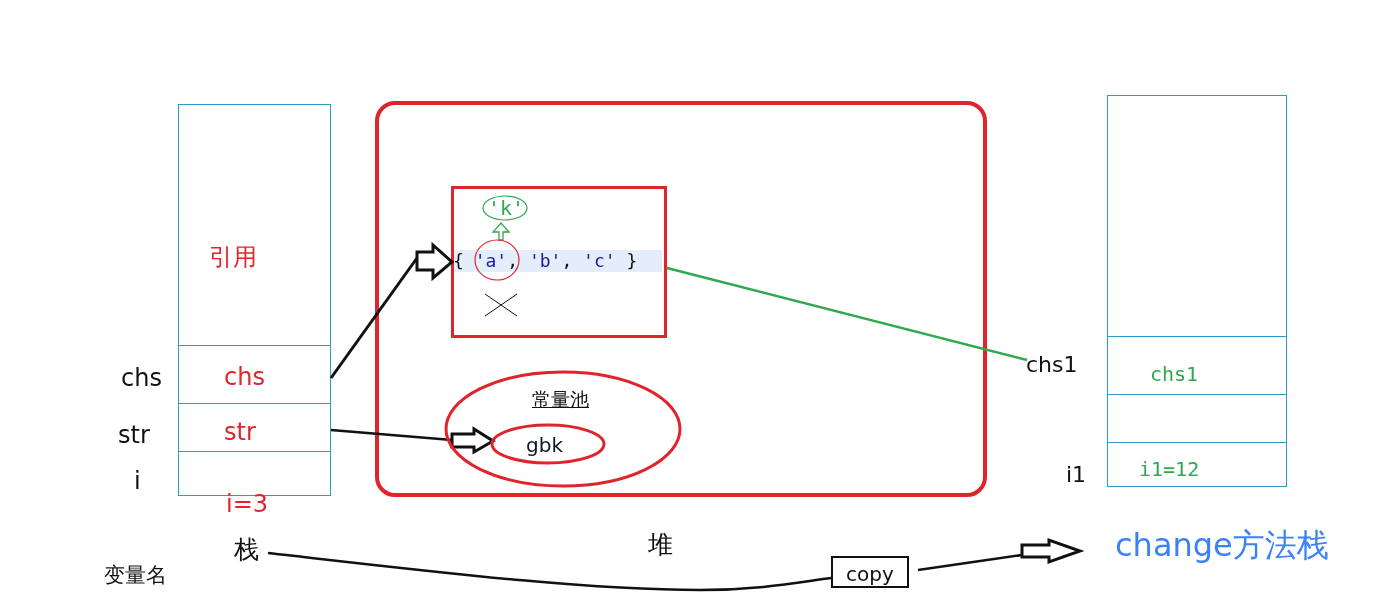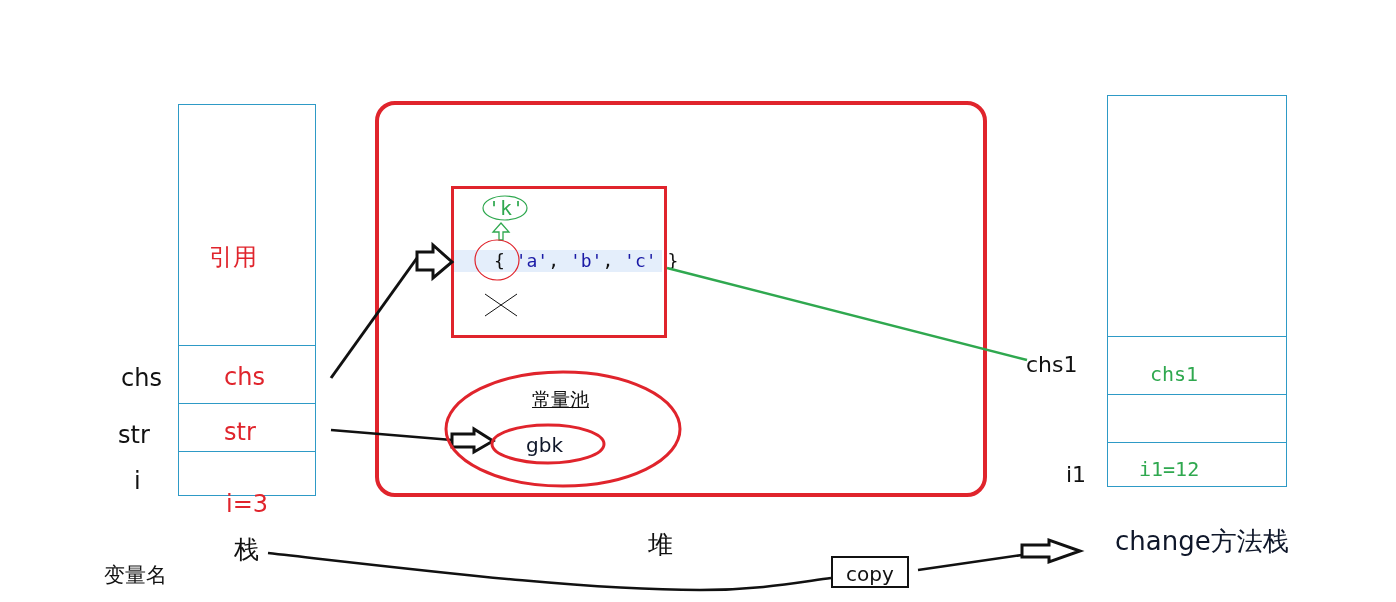--- a/index.html
+++ b/index.html
@@ -18,39 +18,39 @@
   .arrayhl { position:absolute; left:452px; top:250px; width:210px; height:22px; background:#e4eefb; }
   .code { font-family:"DejaVu Sans Mono", "Liberation Mono", monospace; font-size:18px; }
   .copybox { position:absolute; left:831px; top:556px; width:78px; height:32px;
              border:2px solid #111; box-sizing:border-box; background:#fff;
              font-size:20px; text-align:center; line-height:32px; color:#111; }
   svg.overlay { position:absolute; left:0; top:0; }
 </style>
 </head>
 <body>
 
-<div class="stack" style="left:178px; top:104px; width:138px; height:392px;">
+<div class="stack" style="left:178px; top:104px; width:153px; height:392px;">
   <div class="abs lbl-red" style="left:30px; top:136px;">引用</div>
   <div class="cell" style="top:240px; height:58px;"></div>
   <div class="cell" style="top:298px; height:48px;"></div>
   <div class="cell" style="top:346px; height:44px;"></div>
   <div class="abs lbl-red" style="left:45px; top:258px;">chs</div>
   <div class="abs lbl-red" style="left:45px; top:313px;">str</div>
   <div class="abs lbl-red" style="left:47px; top:357px;margin-top:28px;">i=3</div>
 </div>
 
 <div class="abs lbl-black" style="left:121px; top:364px;">chs</div>
 <div class="abs lbl-black" style="left:118px; top:421px;">str</div>
 <div class="abs lbl-black" style="left:134px; top:467px;">i</div>
 
 <div class="heap"></div>
 <div class="arrayhl"></div>
 <div class="arraybox"></div>
 
-<div class="abs code" style="left:453px; top:250px; color:#1a1aa6;margin-left:41px;">
+<div class="abs code" style="left:453px; top:250px; color:#1a1aa6;">
   <span style="color:#111;">{</span>
   <span>'a'</span><span style="color:#111;">,</span>
   <span>'b'</span><span style="color:#111;">,</span>
   <span>'c'</span>
   <span style="color:#111;">}</span>
 </div>
 
 <div class="abs code" style="left:488px; top:196px; color:#2fa84f; font-size:20px;">'k'</div>
 
 <div class="abs" style="left:532px; top:387px; font-size:19px; color:#111;text-decoration:underline;">常量池</div>
@@ -63,21 +63,21 @@
   <div class="abs lbl-green" style="left:42px; top:266px;">chs1</div>
   <div class="abs lbl-green" style="left:31px; top:361px;">i1=12</div>
 </div>
 
 <div class="abs lbl-black" style="left:1026px; top:352px; font-size:22px;">chs1</div>
 <div class="abs lbl-black" style="left:1050px; top:462px; font-size:22px;margin-left:16px;">i1</div>
 
 <div class="abs" style="left:104px; top:533px; font-size:21px; color:#111;margin-top:28px;">变量名</div>
 <div class="abs" style="left:234px; top:533px; font-size:25px; color:#111;">栈</div>
 <div class="abs" style="left:648px; top:528px; font-size:25px; color:#111;">堆</div>
-<div class="abs" style="left:1115px; top:524px; font-size:26px; color:#0f172a;">change方法栈</div>
+<div class="abs" style="left:1115px; top:524px; font-size:32px; color:#3b82f6;">change方法栈</div>
 
 <div class="copybox">copy</div>
 
 <svg class="overlay" width="1396" height="602">
 
   <ellipse cx="505" cy="208" rx="22" ry="12" fill="none" stroke="#2fa84f" stroke-width="1.2"></ellipse>
 
   <path d="M499 240 L499 232 L493 232 L501 223 L509 232 L503 232 L503 240 Z" fill="#fff" stroke="#2fa84f" stroke-width="1.3"></path>
 
   <ellipse cx="497" cy="260" rx="22" ry="20" fill="none" stroke="#e0242c" stroke-width="1.2"></ellipse>

